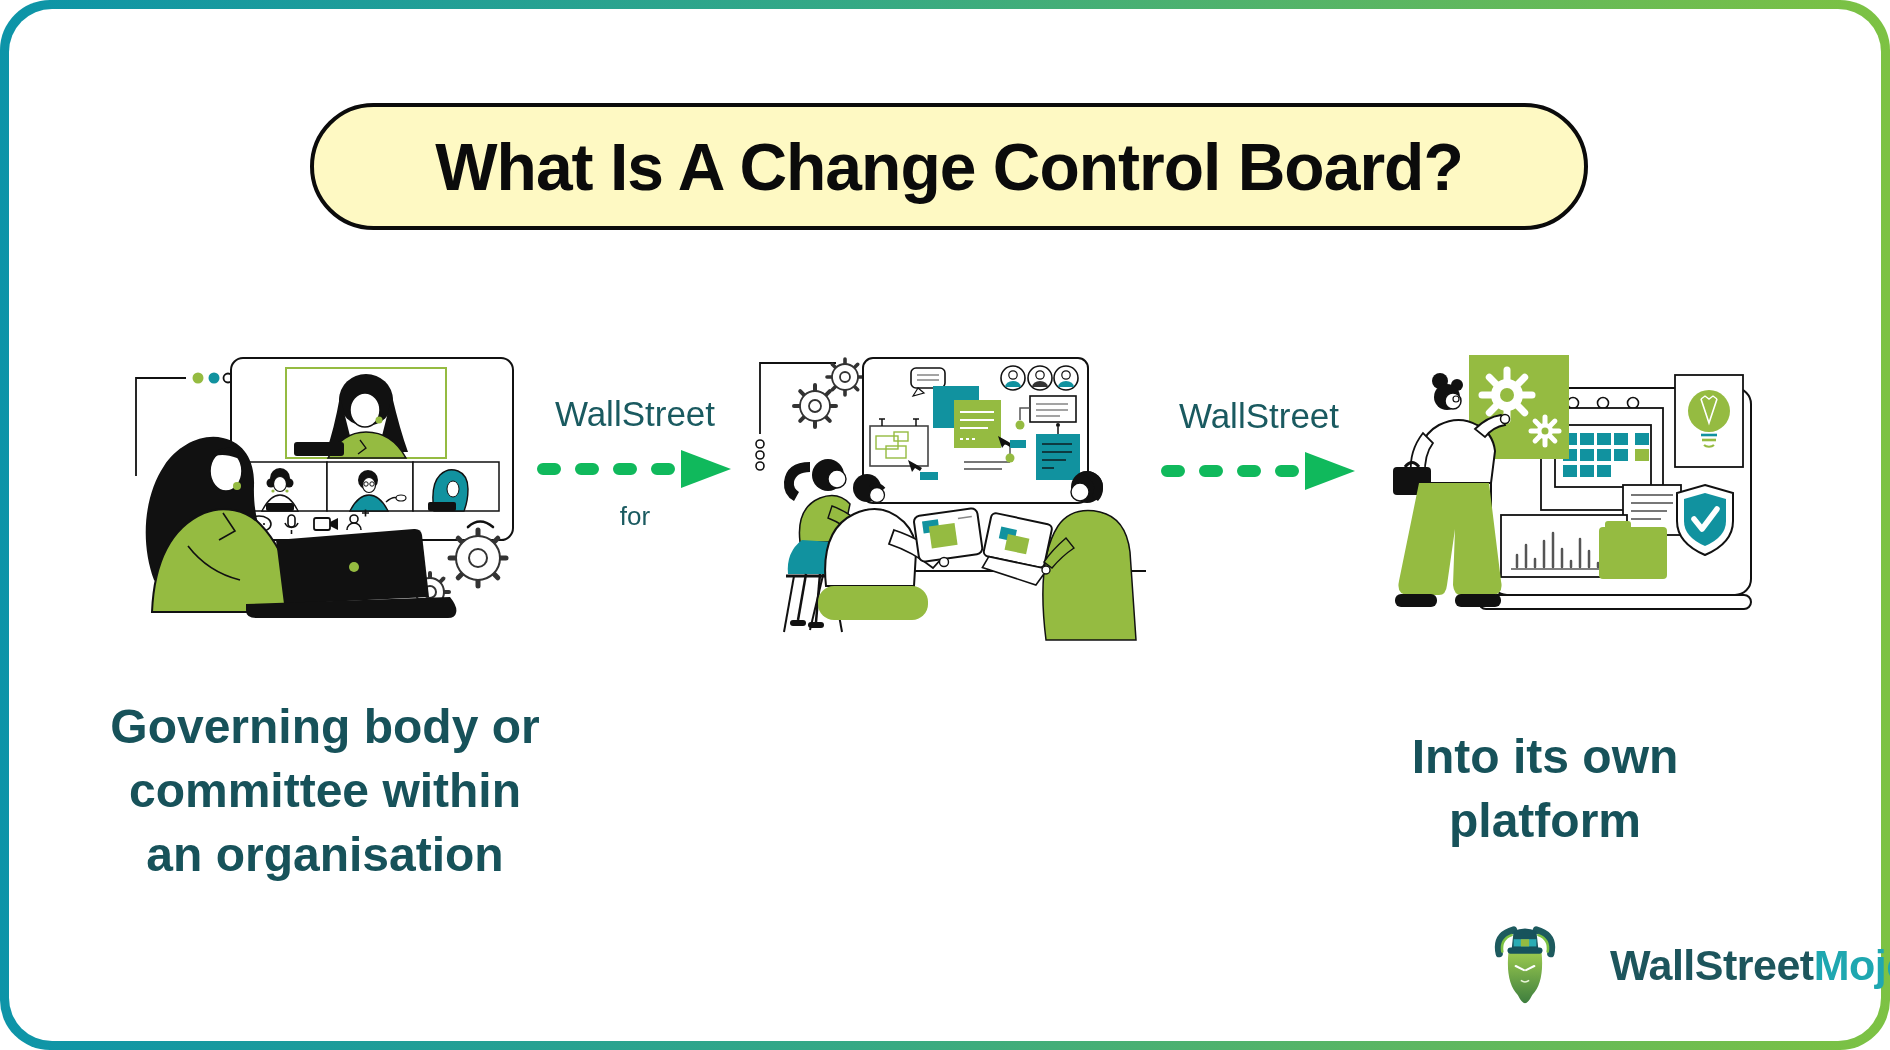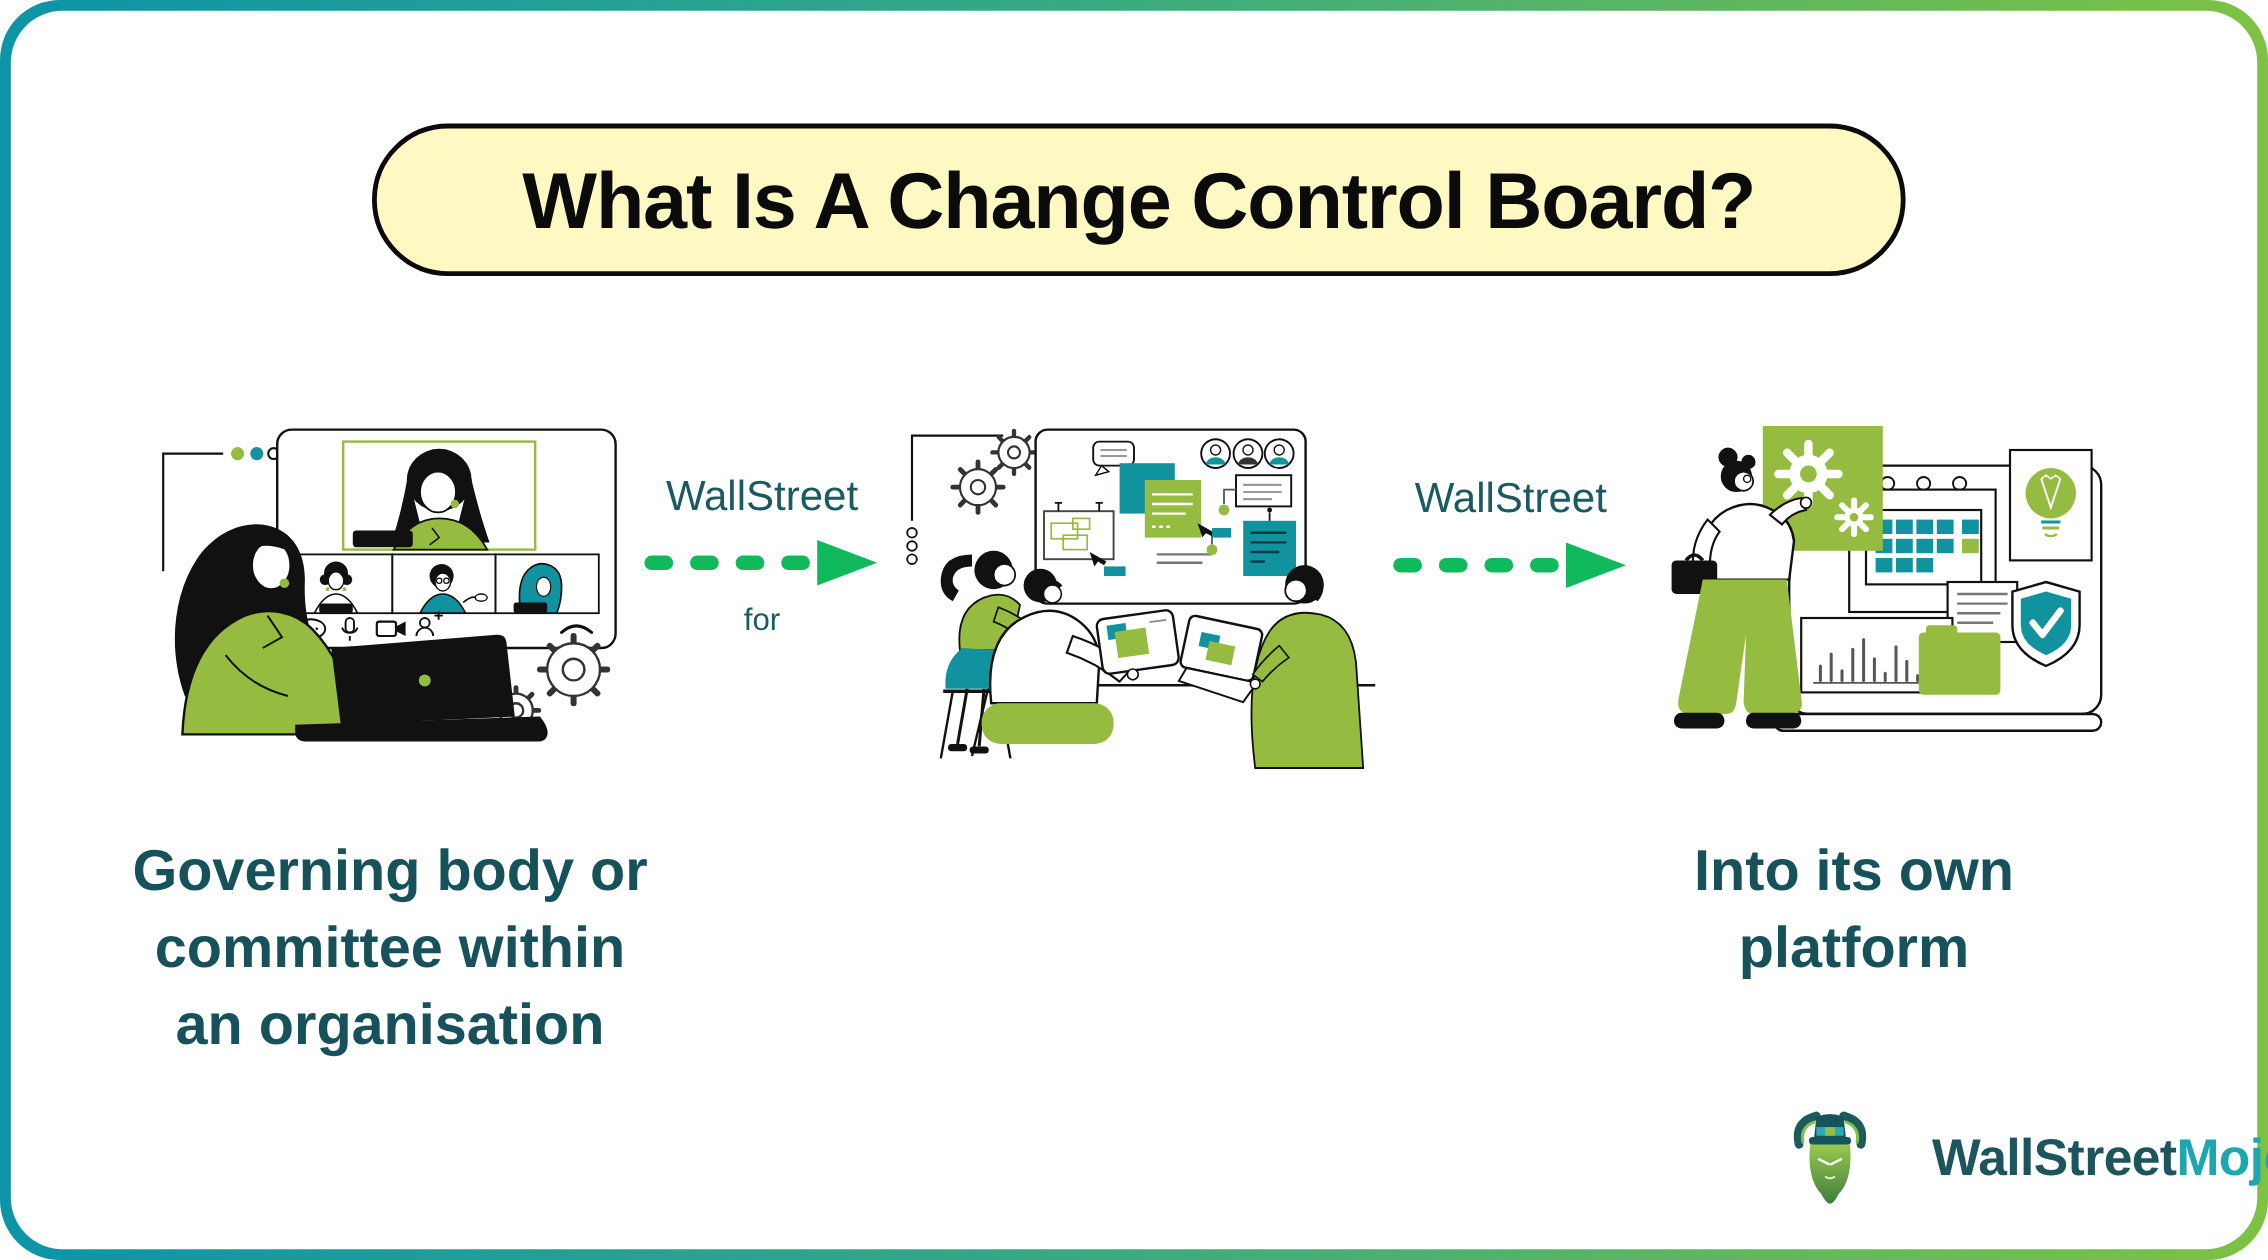--- a/index.html
+++ b/index.html
@@ -33,21 +33,21 @@
   .connector-2{left:1152px;top:398px;}
   .connector .label-top{font-size:35px;line-height:35px;display:block;}
   .connector .arrow{display:block;margin:16px auto 8px;width:200px;height:44px;}
   .connector .label-bottom{font-size:26px;line-height:35px;display:block;}
 
   
   .caption{position:absolute;text-align:center;color:#17525A;font-weight:bold;
            font-size:48px;line-height:1.33;}
   .caption-1{left:100px;top:695px;width:450px;}
   .caption-2{left:668px;top:695px;width:545px;}
-  .caption-3{left:1390px;top:695px;width:310px;}
+  .caption-3{left:1390px;top:725px;width:310px;}
 
   
   .logo{position:absolute;left:1492px;top:922px;display:flex;align-items:center;gap:12px;}
   .logo svg{width:66px;height:86px;}
   .logo .brand{font-size:43px;font-weight:bold;letter-spacing:-0.5px;white-space:nowrap;margin-left:40px;}
   .logo .brand .p1{color:#1D555C;}
   .logo .brand .p2{color:#1FA7B0;}
 
   .ln{fill:none;stroke:#111;stroke-width:1.8px;}
 </style>

